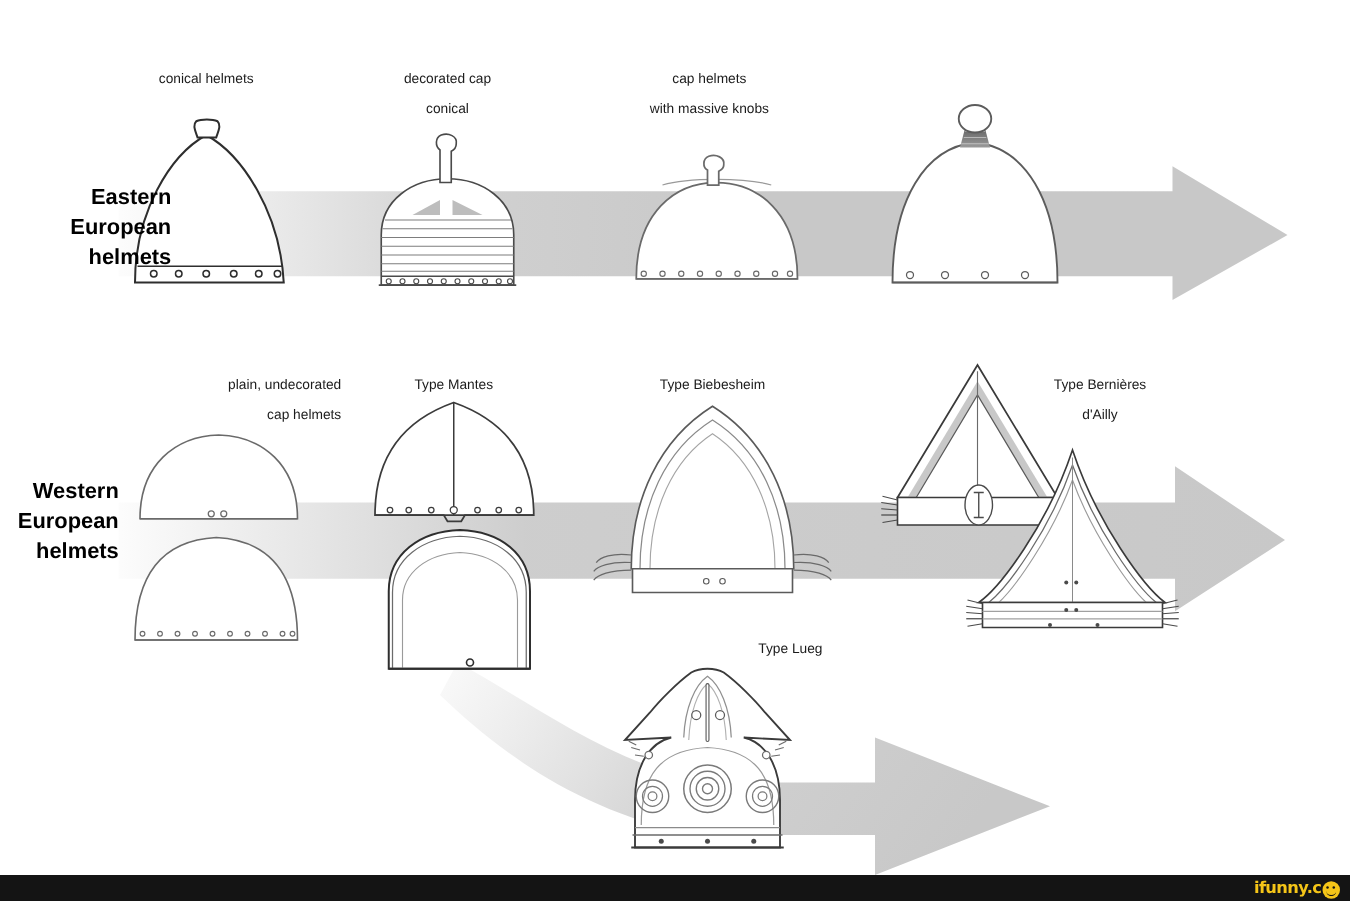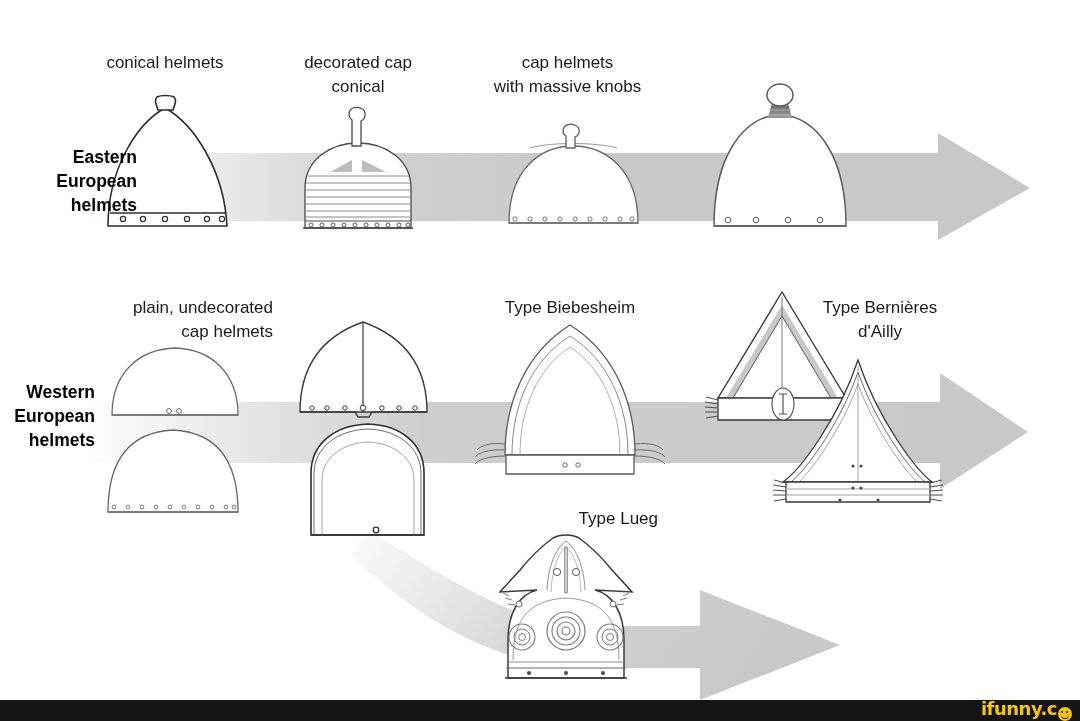--- a/index.html
+++ b/index.html
@@ -6,34 +6,34 @@
   html,body{margin:0;padding:0;}
   body{
     width:1080px;height:721px;background:#ffffff;
     font-family:"Liberation Sans","DejaVu Sans",sans-serif;
     overflow:hidden;position:relative;
   }
   #stage{position:absolute;left:0;top:0;width:1080px;height:721px;}
   .layer{position:absolute;left:0;top:0;width:1080px;height:721px;}
   .lbl{
     position:absolute;text-align:center;color:#1b1b1b;
-    font-size:17px;line-height:24px;white-space:pre-line;
+    font-size:11px;line-height:24px;white-space:pre-line;
   }
   .rowlbl{
     position:absolute;text-align:right;color:#000;
     font-weight:bold;font-size:17.5px;line-height:24px;white-space:pre-line;
   }
   .watermark-bar{
     position:absolute;left:0;top:700px;width:1080px;height:21px;
     background:#141414;
   }
   .wm-text{
     position:absolute;right:8px;top:701px;height:18px;
-    display:flex;align-items:flex-end;gap:0px;
-    color:#f5c518;font-weight:bold;font-size:18px;
+    display:flex;align-items:center;gap:0px;
+    color:#f5c518;font-weight:bold;font-size:13px;
     font-family:"DejaVu Sans",sans-serif;letter-spacing:-0.5px;
   }
   .wm-smile{
     display:inline-block;width:14px;height:14px;border-radius:50%;
     background:#f5c518;position:relative;margin-left:1px;top:2px;
   }
   .wm-smile::before{
     content:"";position:absolute;left:3px;top:3.5px;width:2px;height:2px;
     border-radius:50%;background:#141414;
     box-shadow:5px 0 0 0 #141414;
@@ -377,20 +377,21 @@
 conical</div>
   <div class="lbl" style="left:460px;top:51px;width:215px;">cap helmets
 with massive knobs</div>
 
   <div class="rowlbl" style="left:0px;top:380px;width:95px;">Western
 European
 helmets</div>
 
   <div class="lbl" style="left:78px;top:296px;width:195px;text-align:right;">plain, undecorated
 cap helmets</div>
+  <div class="lbl" style="left:278px;top:296px;width:170px;">Type Mantes</div>
   <div class="lbl" style="left:480px;top:296px;width:180px;">Type Biebesheim</div>
   <div class="lbl" style="left:790px;top:296px;width:180px;">Type Bernières
 d'Ailly</div>
   <div class="lbl" style="left:478px;top:507px;width:180px;text-align:right;">Type Lueg</div>
 
   <div class="watermark-bar"></div>
   <div class="wm-text">
     <span>ifunny.c</span>
       <span class="wm-smile"></span>
   </div>

